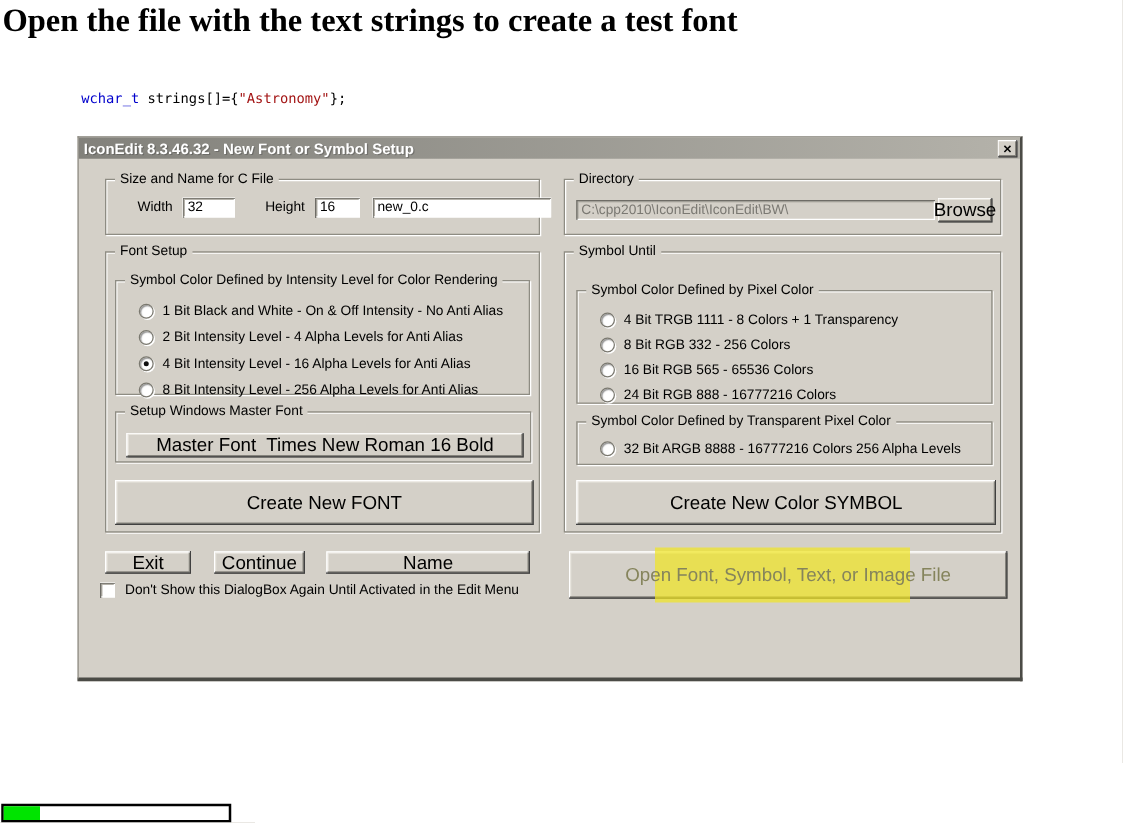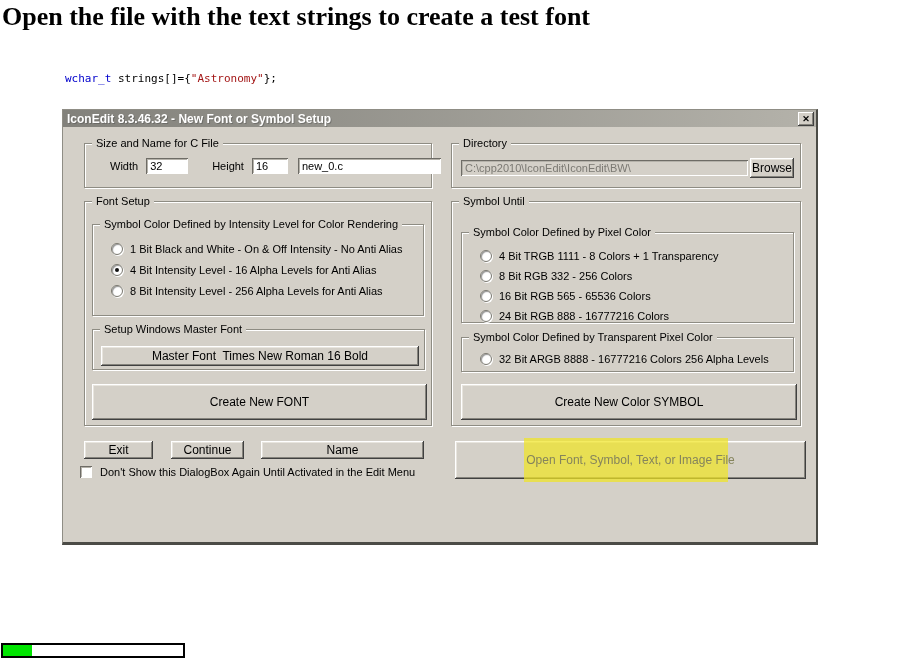--- a/index.html
+++ b/index.html
@@ -51,21 +51,21 @@
     box-shadow: inset 1px 1px 0 #ffffff, 1px 1px 0 #ffffff;
   }
   .glabel {
     position:absolute; top:-7px; left:7px; background:var(--dialog-bg,#d4d0c8);
     padding:0 4px; line-height:12px; white-space:nowrap;text-align:right;
   }
   .btn {
     position:absolute; background:var(--dialog-bg,#d4d0c8); color:#000;
     box-shadow: inset -1px -1px 0 #404040, inset 1px 1px 0 #ffffff, inset -2px -2px 0 #85837c, inset 2px 2px 0 #e8e5de;
     display:flex; align-items:center; justify-content:center;
-    font-family:"Liberation Sans",sans-serif; font-size:12px; border:0; cursor:default;
+    font-family:"Liberation Sans",sans-serif; font-size:15px; border:0; cursor:default;
     white-space:pre;
   }
   .field {
     border:0; background:#fff; color:#000;
     box-shadow: inset 1px 1px 0 #6e6c66, inset -1px -1px 0 #ffffff, inset 2px 2px 0 #b5b2aa;
     padding:2px 4px; font-family:"Liberation Sans",sans-serif; font-size:11px;
   }
   .field.disabled { background:var(--dialog-bg,#d4d0c8); color:#7b7973; }
   .row { display:flex; align-items:center; }
 
@@ -140,20 +140,24 @@
     <span class="glabel">Font Setup</span>
 
     <div class="group" style="left:7px; top:22px; width:332px; height:92px; padding-top:13px;">
       <span class="glabel">Symbol Color Defined by Intensity Level for Color Rendering</span>
 
         <div class="opt-row" style="height:21px;">
           <span class="radio"></span>
           <span>1 Bit Black and White - On &amp; Off Intensity - No Anti Alias</span>
         </div>
 
+        <div class="opt-row" style="height:21px;">
+          <span class="radio"></span>
+          <span>2 Bit Intensity Level - 4 Alpha Levels for Anti Alias</span>
+        </div>
 
         <div class="opt-row" style="height:21px;">
           <span class="radio checked"></span>
           <span>4 Bit Intensity Level - 16 Alpha Levels for Anti Alias</span>
         </div>
 
         <div class="opt-row" style="height:21px;">
           <span class="radio"></span>
           <span>8 Bit Intensity Level - 256 Alpha Levels for Anti Alias</span>
         </div>

